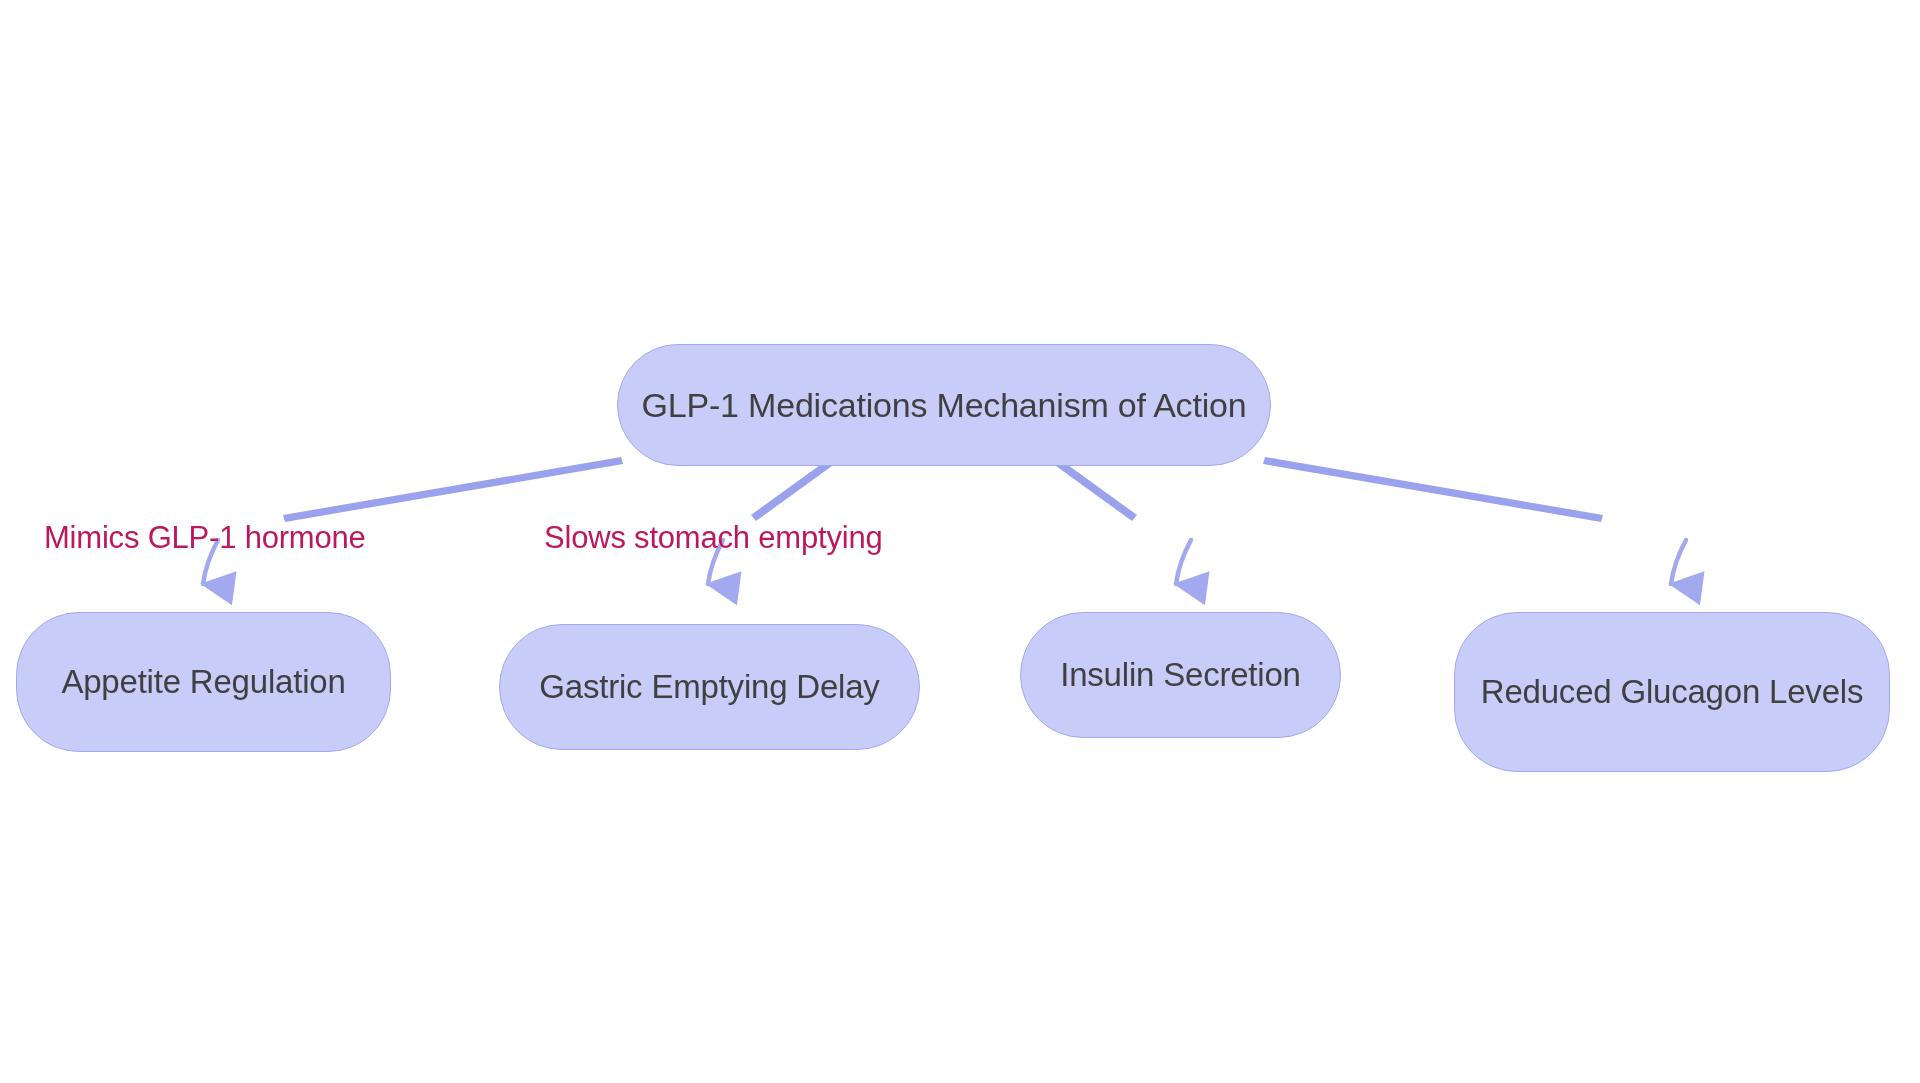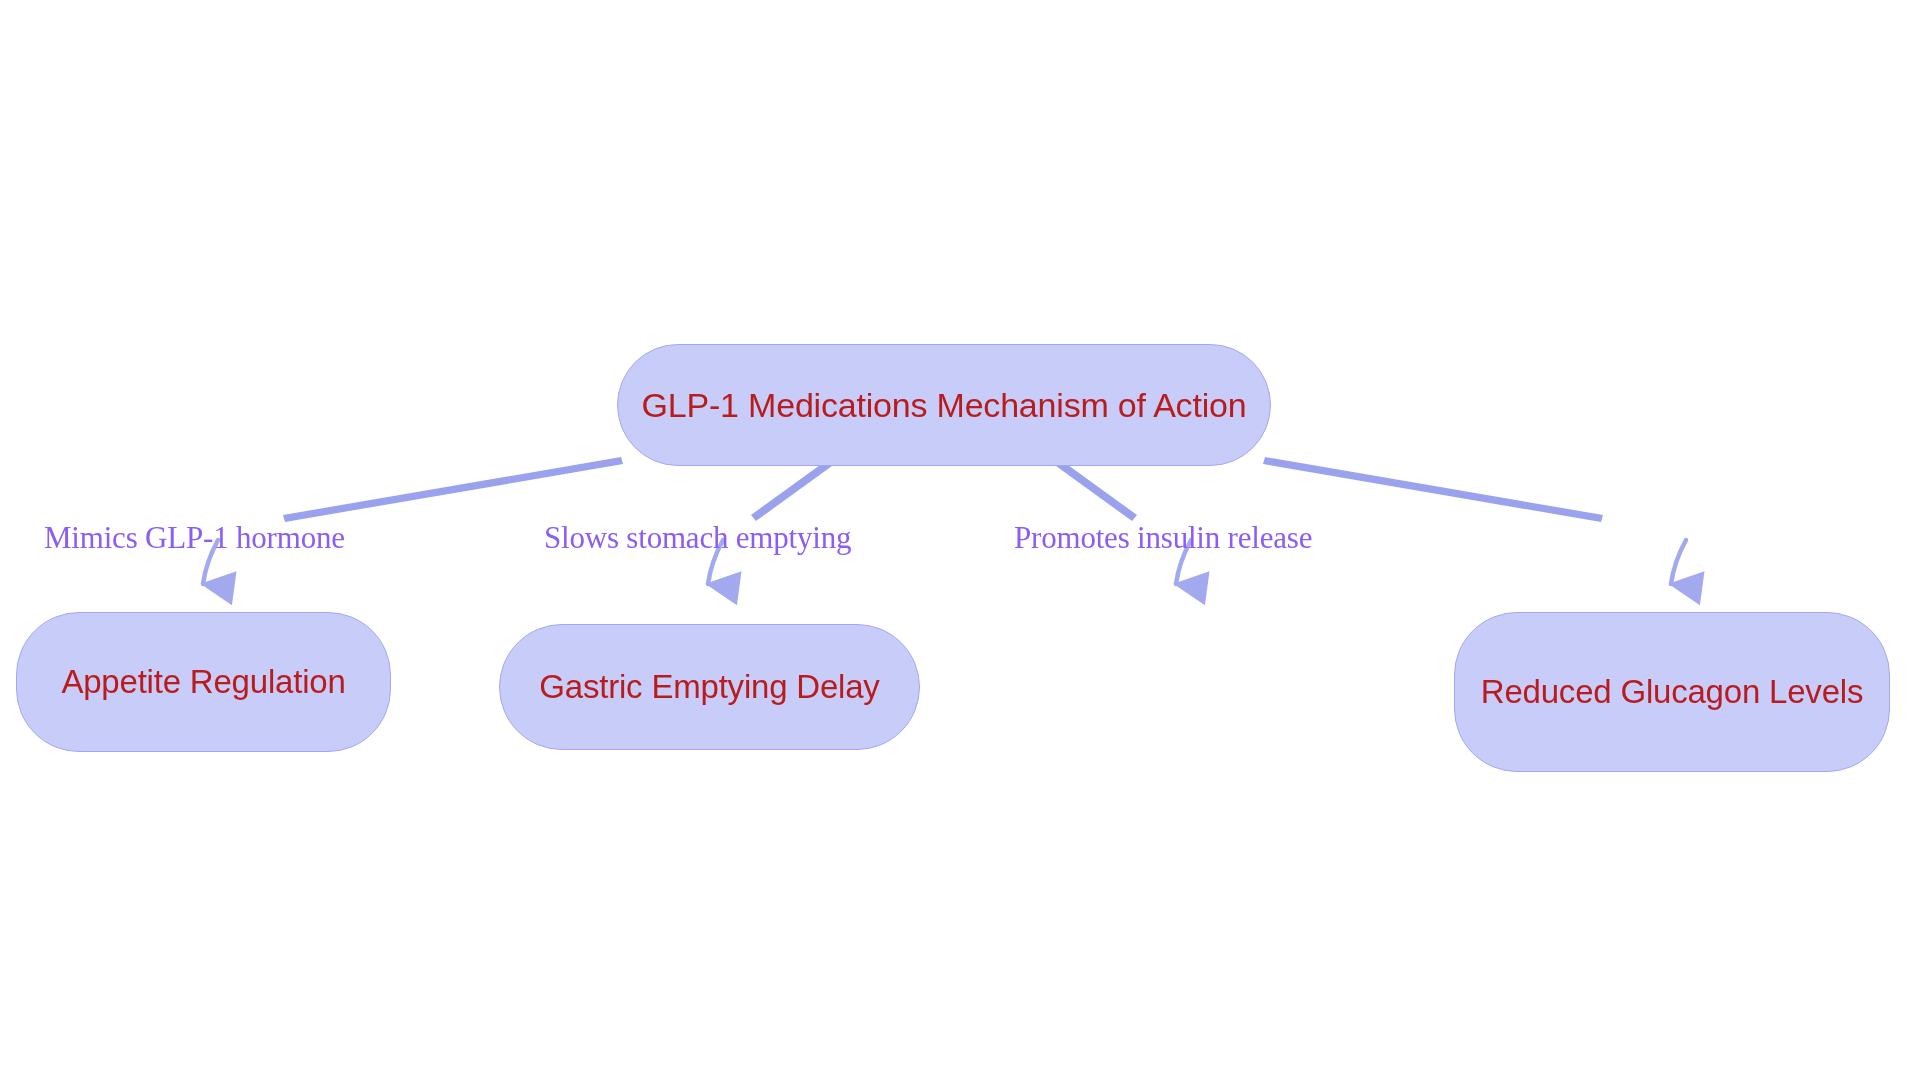--- a/index.html
+++ b/index.html
@@ -40,21 +40,21 @@
     box-sizing: border-box;
     background: #c8ccf8;
     border: 1.6px solid #a3a9ef;
     border-radius: 60px;
     display: flex;
     align-items: center;
     justify-content: center;
     text-align: center;
   }
   .node-label {
-    color: #b91c1c;
+    color: #404040;
     font-family: "Liberation Sans", sans-serif;
     font-weight: 400;
     letter-spacing: -0.2px;
     white-space: nowrap;
   }
 
   #node-root {
     left: 617px;
     top: 344px;
     width: 654px;
@@ -91,22 +91,22 @@
     width: 436px;
     height: 160px;
     border-radius: 63px;
   }
   .leaf .node-label { font-size: 33px; }
 
   
   .edge-label {
     position: absolute;
     z-index: 3;
-    color: #8b5cf6;
-    font-family: Liberation Serif, serif;
+    color: #be185d;
+    font-family: Liberation Sans, sans-serif;
     font-size: 31px;
     white-space: nowrap;
     letter-spacing: -0.2px;
     line-height: 1;
   }
   #edge-label-0 { left: 44px;   top: 522px; }
   #edge-label-1 { left: 528px;  top: 522px; margin-left: 16px; }
   #edge-label-2 { left: 1014px; top: 522px; }
   #edge-label-3 { left: 1466px; top: 522px; }
 </style>
@@ -142,25 +142,27 @@
   </div>
 
   <div class="node leaf" id="node-leaf-0">
     <span class="node-label">Appetite Regulation</span>
   </div>
 
   <div class="node leaf" id="node-leaf-1">
     <span class="node-label">Gastric Emptying Delay</span>
   </div>
 
+  <div class="node leaf" id="node-leaf-2">
+    <span class="node-label">Insulin Secretion</span>
+  </div>
 
   <div class="node leaf" id="node-leaf-3">
     <span class="node-label">Reduced Glucagon Levels</span>
   </div>
 
   <div class="edge-label" id="edge-label-0">Mimics GLP-1 hormone</div>
 
   <div class="edge-label" id="edge-label-1">Slows stomach emptying</div>
 
-  <div class="edge-label" id="edge-label-2">Promotes insulin release</div>
 
 
 </div>
 
 </body></html>

